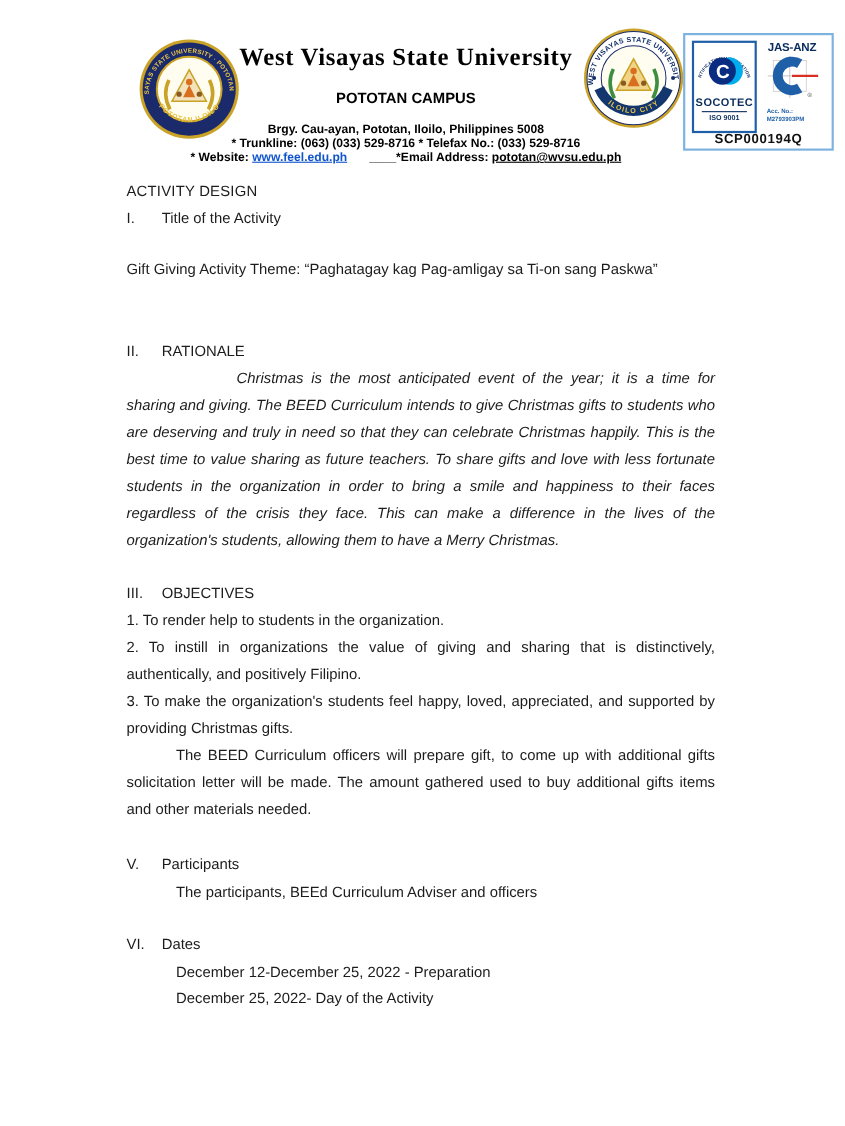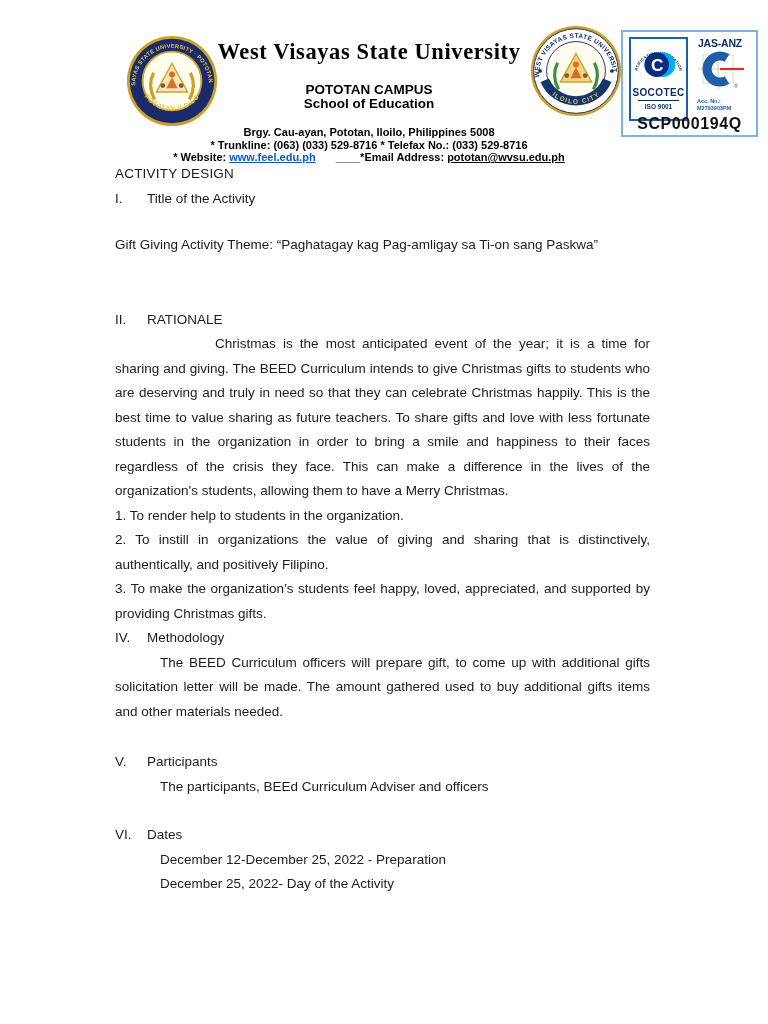--- a/index.html
+++ b/index.html
@@ -26,29 +26,29 @@
   
   .badge{position:absolute;left:621px;top:30px;width:133px;height:103px;border:2px solid #7EB3E0;background:#fff;}
   .socotec-box{position:absolute;left:6px;top:5px;width:55px;height:80px;border:2px solid #1F5FA8;text-align:center;}
   .socotec-name{font-size:10px;font-weight:bold;color:#0A2D5E;letter-spacing:0.4px;line-height:9px;margin-top:1px;}
   .socotec-rule{border-top:1px solid #0A2D5E;margin:3px 7px 2px 7px;}
   .iso{font-size:6.5px;font-weight:bold;color:#0A2D5E;line-height:7px;}
   .jasanz{position:absolute;left:66px;top:6px;width:62px;text-align:center;}
   .jasanz-name{font-size:10.5px;font-weight:bold;color:#0A2D5E;letter-spacing:-0.2px;line-height:11px;}
   .accno{font-size:5.5px;font-weight:bold;color:#1F5FA8;text-align:left;line-height:6.5px;margin:3px 0 0 8px;}
   .cert-code{position:absolute;bottom:2px;left:0;width:100%;text-align:center;
-             font-size:16px;font-weight:bold;color:#111;letter-spacing:0.6px;margin-top:40px;}
+             font-size:12px;font-weight:bold;color:#111;letter-spacing:0.6px;margin-top:40px;}
 
   
   .doc{position:absolute;left:115px;top:162px;width:535px;font-size:13.5px;line-height:24.5px;color:#1c1c1c;}
   .doc p{margin:0;}
   .doc-title{font-weight:normal;letter-spacing:0.2px;}
   .sec-num{display:inline-block;width:32px;}
   .just{text-align:justify;}
-  .rationale{text-indent:100px;}
+  .rationale{text-indent:100px;font-style:italic;}
   .method{text-indent:45px;}
   .indent45{padding-left:45px;}
   .mt-blank{margin-top:22px !important;}
   .mt-sec2{margin-top:50px !important;}
   .mt-sec3{margin-top:24px !important;}
   .mt-sec5{margin-top:26px !important;}
   .mt-sec6{margin-top:24px !important;}
 </style>
 </head>
 <body>
@@ -78,21 +78,20 @@
         <circle cx="50" cy="43" r="3.2" fill="#D96F1E"></circle>
         <path d="M 50,46 L 44,58 L 56,58 Z" fill="#D96F1E"></path>
         <circle cx="40" cy="55" r="2.6" fill="#8A5A1E"></circle>
         <circle cx="60" cy="55" r="2.6" fill="#8A5A1E"></circle>
       </svg>
     </div>
 
     <div class="header-text">
       <div class="uni-title">West Visayas State University</div>
       <div class="campus">POTOTAN CAMPUS</div>
-      <div class="school">School of Education</div>
       <div class="addr">Brgy. Cau-ayan, Pototan, Iloilo, Philippines 5008</div>
       <div class="phone">* Trunkline: (063) (033) 529-8716  * Telefax No.: (033) 529-8716</div>
       <div class="webline"><span>* Website: </span><a class="link-web">www.feel.edu.ph</a><span class="underscores">____</span><span>*Email Address: </span><a class="link-mail">pototan@wvsu.edu.ph</a></div>
     </div>
 
     <div class="seal seal-right">
       <svg viewBox="0 0 100 100" width="92" height="92">
         <defs>
           <path id="sealR-top" d="M 10,54 A 40,40 0 1 1 90,54" fill="none"></path>
           <path id="sealR-bot" d="M 16,60 A 37,37 0 0 0 84,60" fill="none"></path>
@@ -159,26 +158,26 @@
     <p class="doc-title">ACTIVITY DESIGN</p>
 
     <p><span class="sec-num">I.</span><span>Title of the Activity</span></p>
 
     <p class="mt-blank">Gift Giving Activity Theme: “Paghatagay kag Pag-amligay sa Ti-on sang Paskwa”</p>
 
     <p class="mt-sec2"><span class="sec-num">II.</span><span>RATIONALE</span></p>
 
     <p class="just rationale">Christmas is the most anticipated event of the year; it is a time for sharing and giving. The BEED Curriculum intends to give Christmas gifts to students who are deserving and truly in need so that they can celebrate Christmas happily. This is the best time to value sharing as future teachers. To share gifts and love with less fortunate students in the organization in order to bring a smile and happiness to their faces regardless of the crisis they face. This can make a difference in the lives of the organization's students, allowing them to have a Merry Christmas.</p>
 
+    <p class="mt-sec3"><span class="sec-num">III.</span><span>OBJECTIVES</span></p>
 
     <p class="just">1.  To render help to students in the organization.</p>
     <p class="just">2. To instill in organizations the value of giving and sharing that is distinctively, authentically, and positively Filipino.</p>
     <p class="just">3. To make the organization's students feel happy, loved, appreciated, and supported by providing Christmas gifts.</p>
 
-    <p><span class="sec-num">IV.</span><span>Methodology</span></p>
 
     <p class="just method">The BEED Curriculum officers will prepare gift, to come up with additional gifts solicitation letter will be made. The amount gathered used to buy additional gifts items and other materials needed.</p>
 
     <p class="mt-sec5"><span class="sec-num">V.</span><span>Participants</span></p>
 
     <p class="indent45">The participants, BEEd Curriculum Adviser and officers</p>
 
     <p class="mt-sec6"><span class="sec-num">VI.</span><span>Dates</span></p>
 
     <p class="indent45">December 12-December 25, 2022 - Preparation</p>

